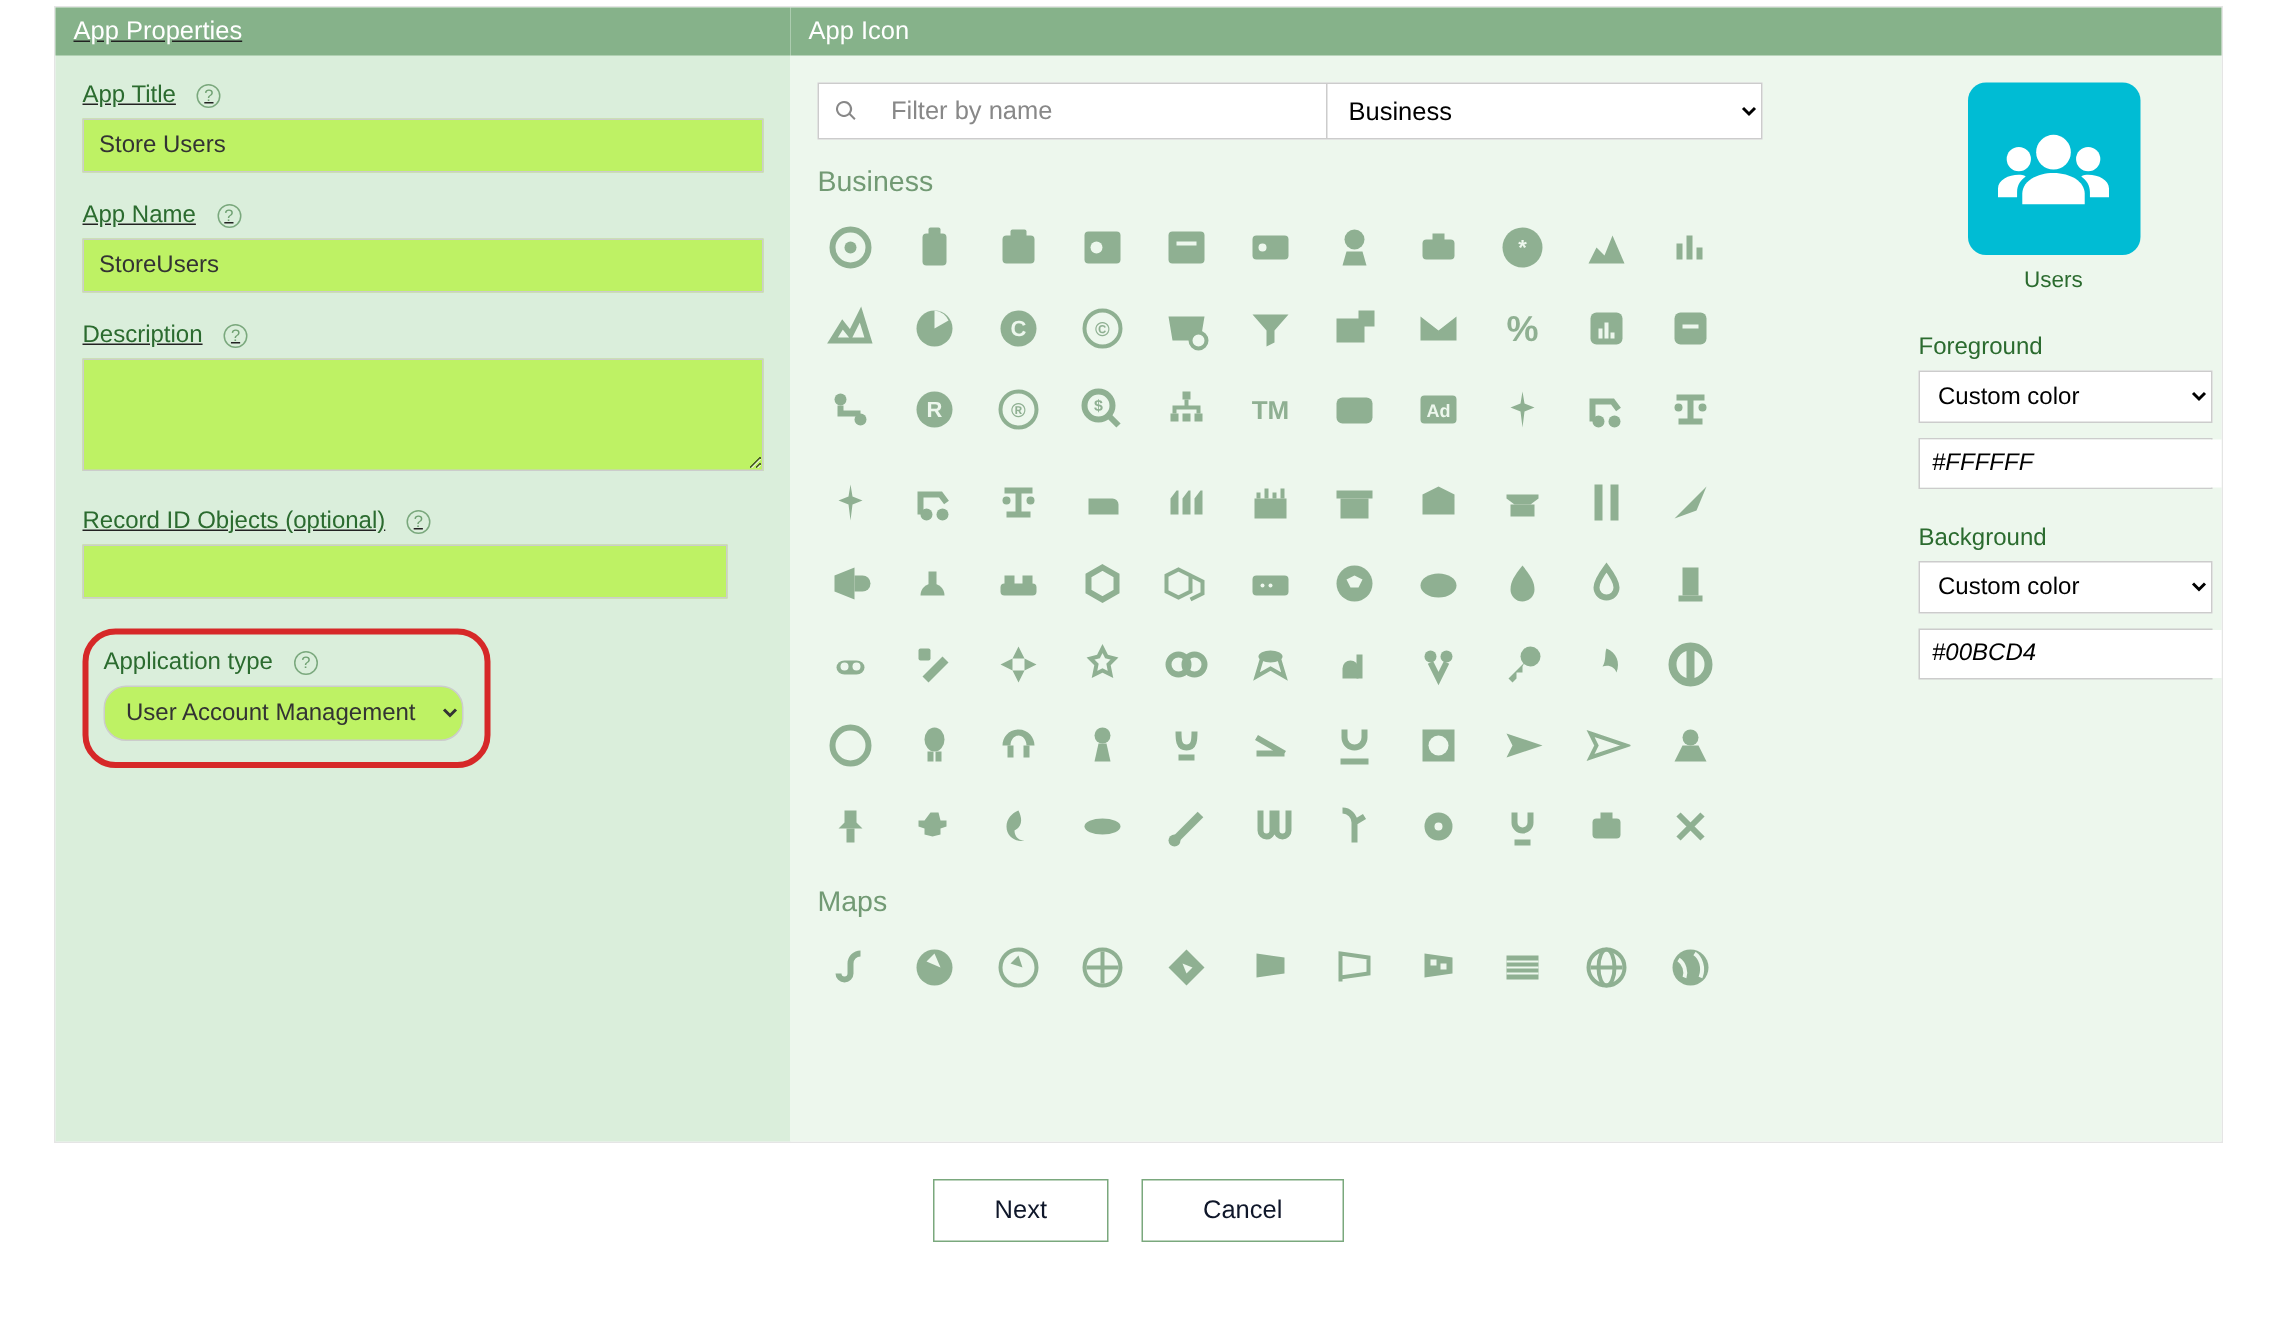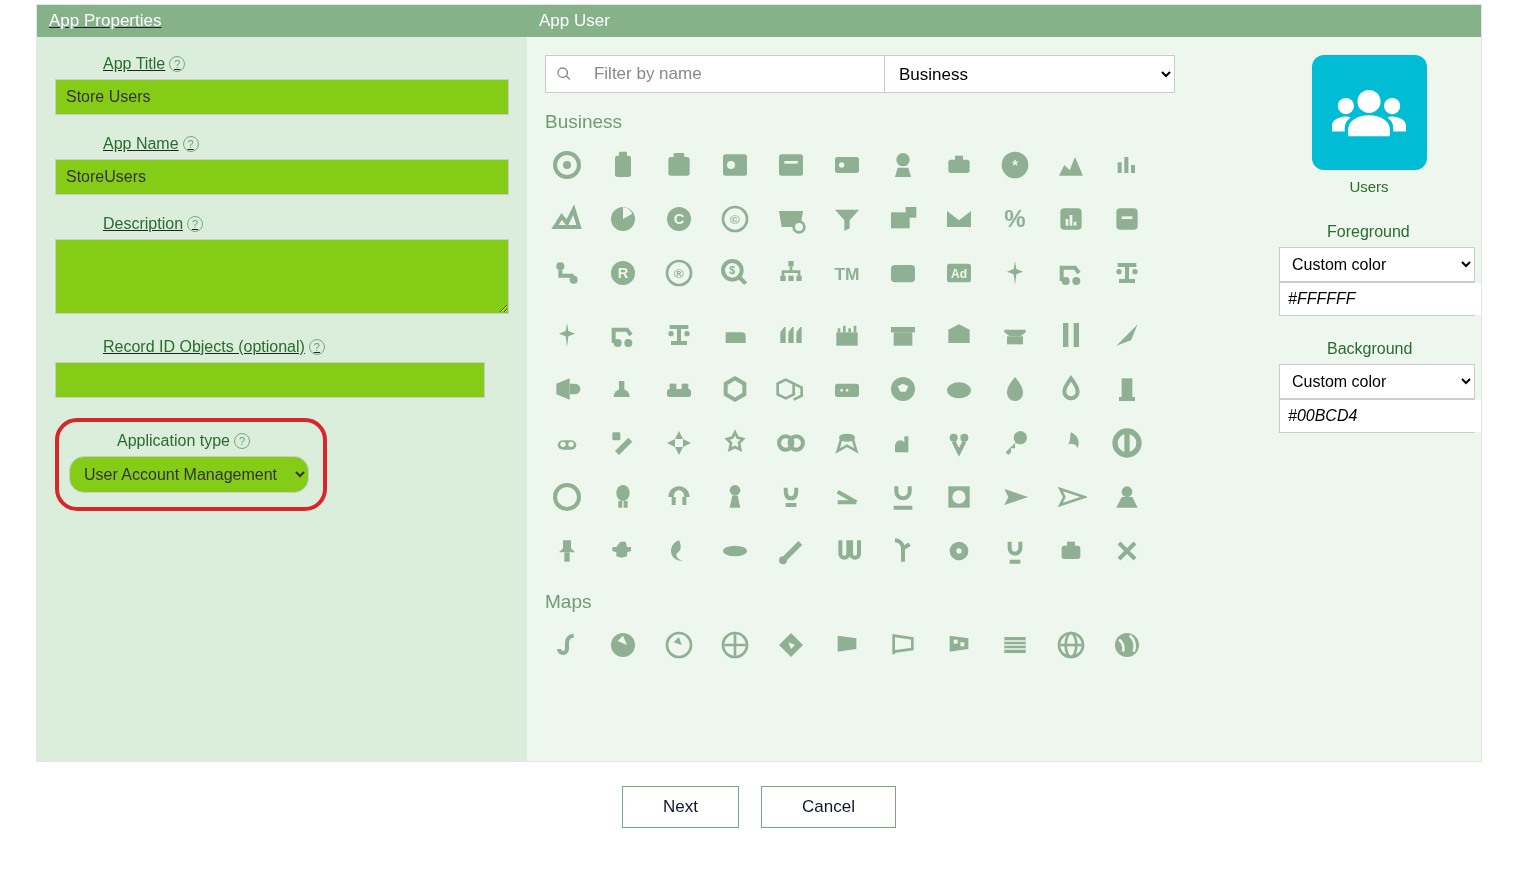--- a/index.html
+++ b/index.html
@@ -43,37 +43,36 @@
   .left-body {
     padding: 18px 18px;
   }
   .field { margin-bottom: 20px; }
   .label {
     color: #2b6b2f;
     font-size: 16px;
     margin-bottom: 6px;
     display: flex;
     align-items: center;
-    gap: 4px;
-    margin-left: 48px;
+    gap: 14px;
   }
   .help {
     width: 16px; height: 16px;
     border: 1px solid #7aa87d;
     border-radius: 50%;
     display: inline-flex;
     align-items: center;
     justify-content: center;
     font-size: 11px;
     color: #6fa072;
     cursor: pointer;
   }
   .text-input, .textarea, .select {
     width: 454px;
-    background: #84cc16;
+    background: #bef264;
     border: 1px solid #cccccc;
     padding: 8px 10px;
     font-size: 16px;
     font-family: inherit;
     color: #333;
   }
   .textarea { height: 75px; resize: both; }
   .select { width: 240px; appearance: auto; border-radius: 15px; }
   .highlight {
     border: 4px solid #d62828;
@@ -167,20 +166,21 @@
     color: #2b6b2f;
     font-size: 15px;
     margin-bottom: 28px;
   }
   .color-select {
     width: 196px;
     border: 1px solid #cccccc;
     background: #fff;
     padding: 7px 8px;
     font-size: 16px;
+    margin-bottom: 10px;
   }
   .color-row {
     display: flex;
     border: 1px solid #cccccc;
     width: 196px;
     margin-bottom: 24px;
     align-items: stretch;
   }
   .color-hex {
     border: none;
@@ -251,21 +251,21 @@
             <span class="help">?</span>
           </div>
           <select class="select">
             <option>User Account Management</option>
           </select>
         </div>
       </div>
     </div>
 
     <div class="right">
-      <div class="panel-header">App User</div>
+      <div class="panel-header">App Icon</div>
       <div class="right-body">
         <div class="icon-area">
           <div class="filter-row">
             <div class="filter-input-wrap">
               <svg width="18" height="18" viewBox="0 0 24 24" fill="#888">
                   <path d="M10 2a8 8 0 105.3 14l5 5 1.4-1.4-5-5A8 8 0 0010 2zm0 2a6 6 0 110 12 6 6 0 010-12z"></path>
                 </svg>
               <input class="filter-input" placeholder="Filter by name" style="">
             </div>
             <select class="filter-select">

